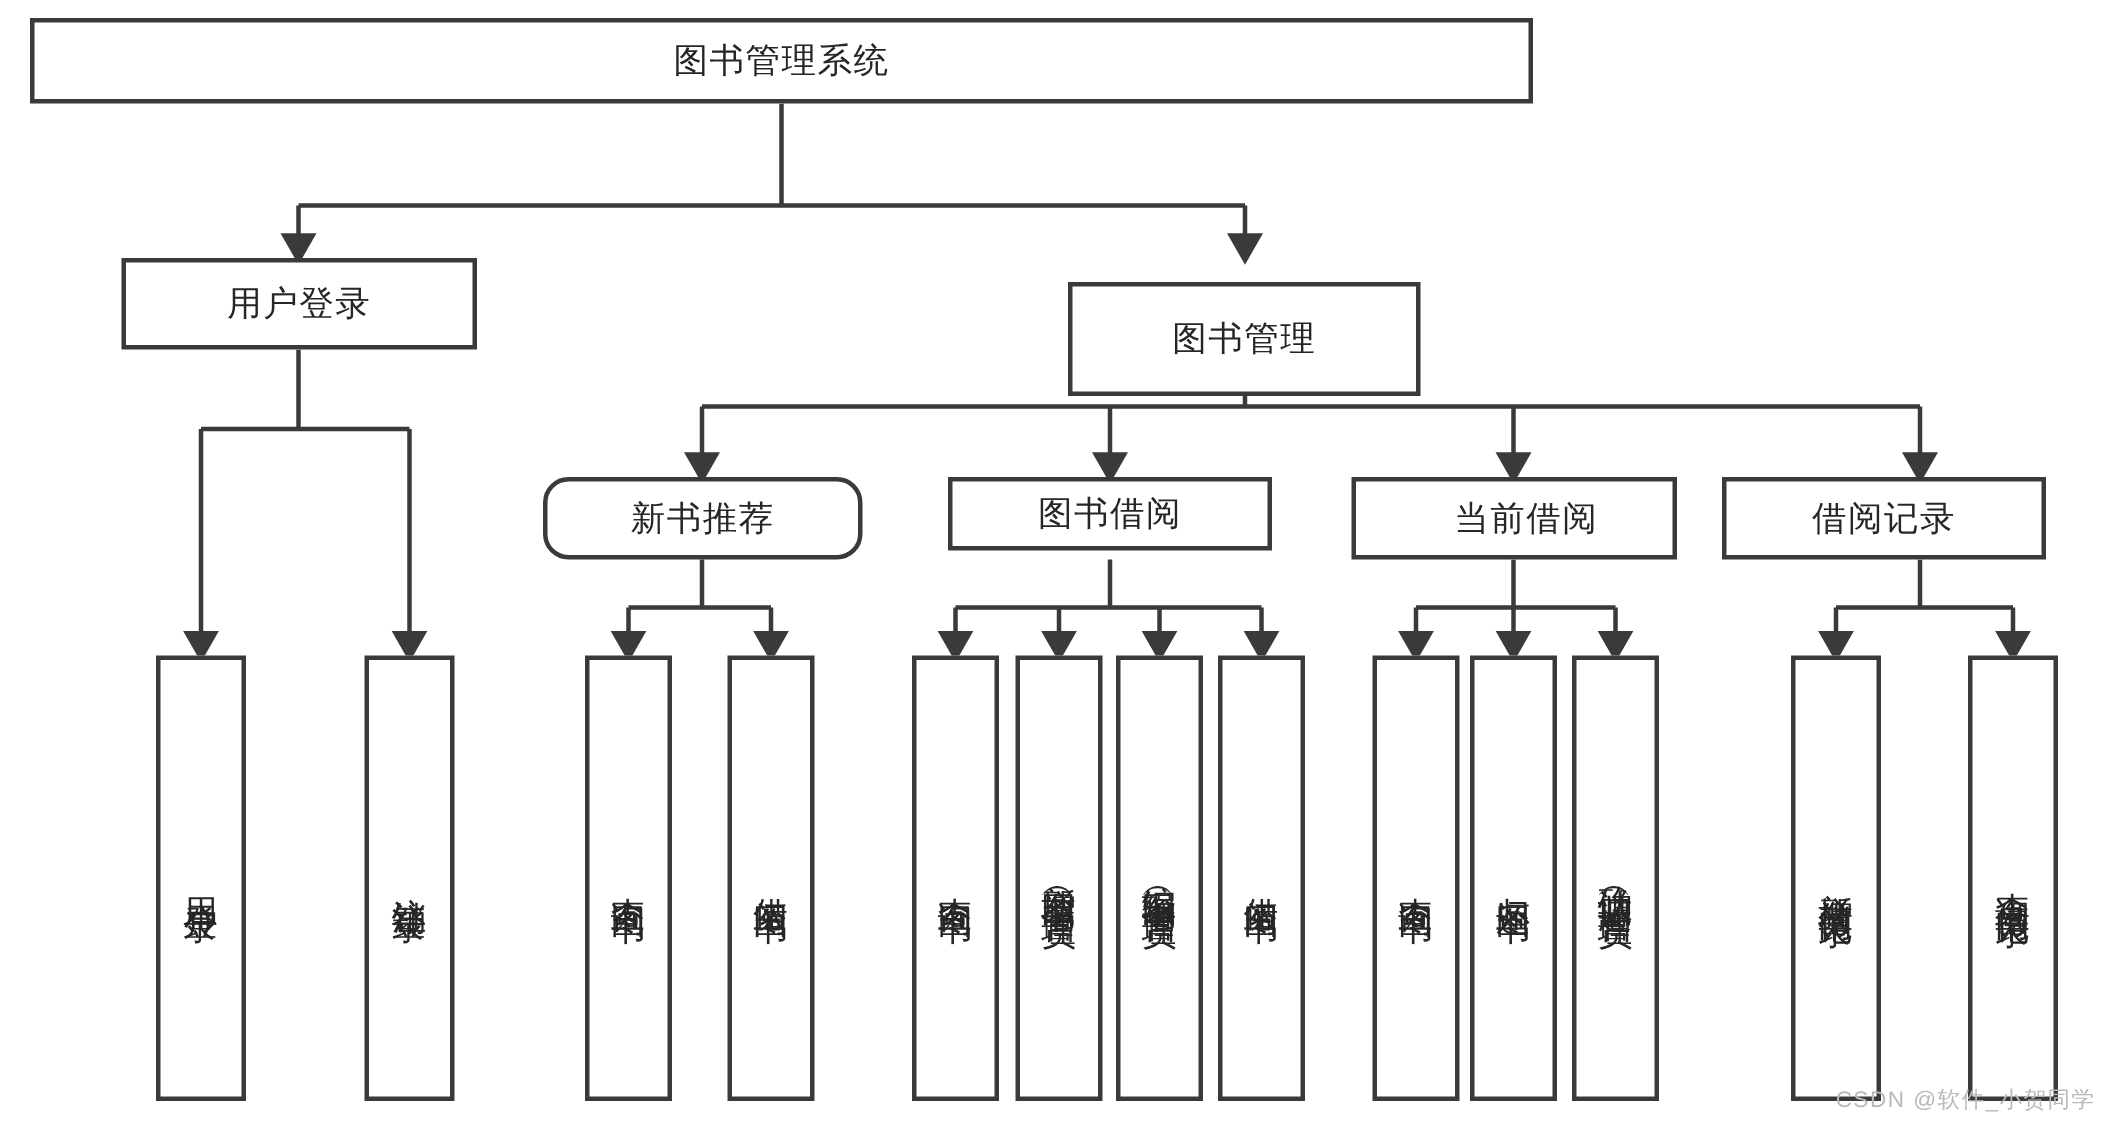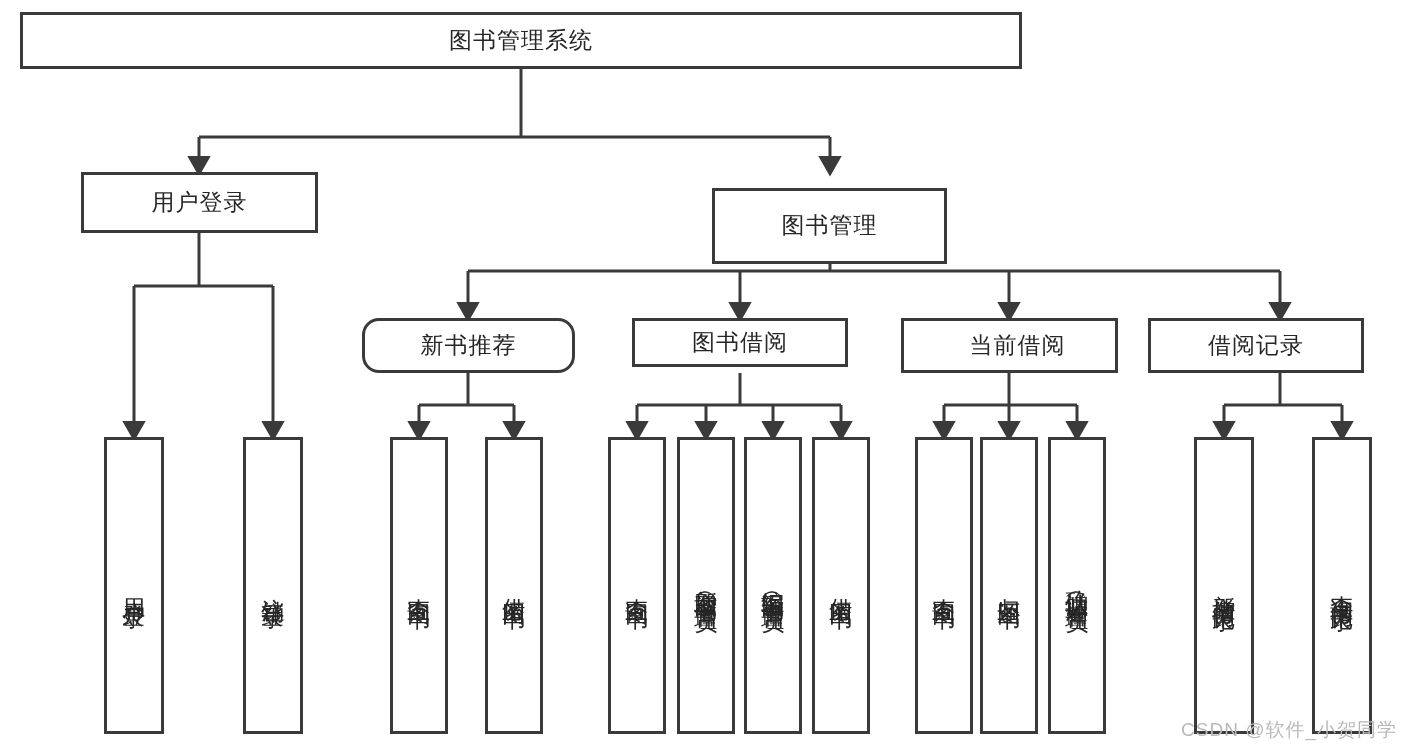--- a/index.html
+++ b/index.html
@@ -49,21 +49,21 @@
   .node.v .vtxt{
     writing-mode:vertical-rl;
     text-orientation:upright;
     display:block;
     white-space:nowrap;
   }
   .watermark{
     position:absolute;
     right:8px;
     bottom:4px;
-    font-size:19px;
+    font-size:15px;
     color:#b9b9b9;
     letter-spacing:1px;
     white-space:nowrap;
     user-select:none;
   }
 </style>
 </head>
 <body>
 
 <div id="canvas">

